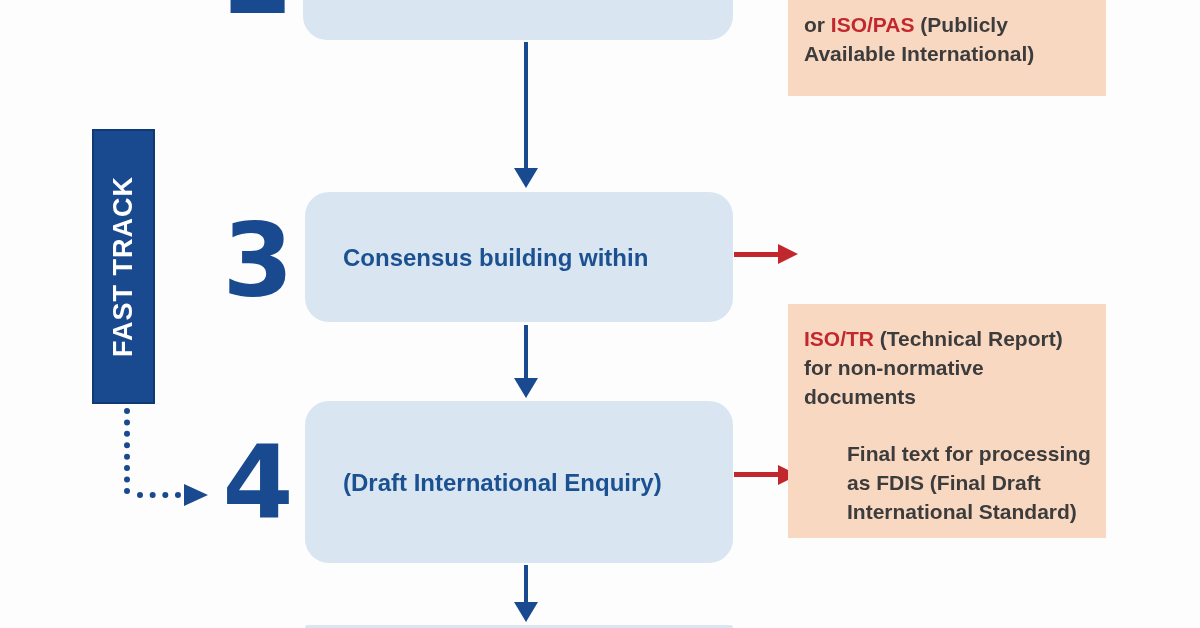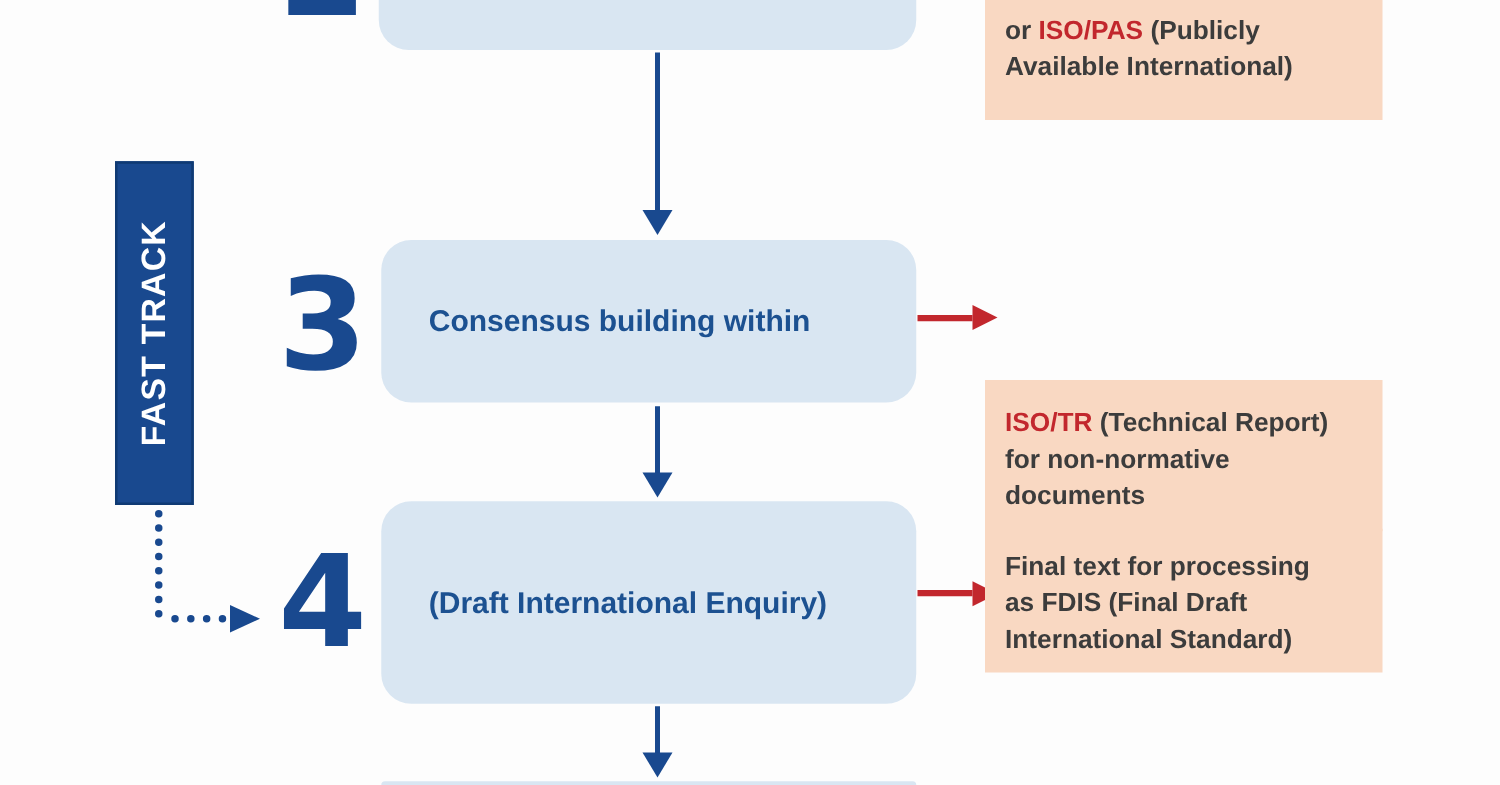--- a/index.html
+++ b/index.html
@@ -61,21 +61,21 @@
   .r1s{top:252px;} .r1h{top:244px;}
   .r2s{top:472px;} .r2h{top:465px;}
 
   
   .out-box{position:absolute;left:788px;width:318px;background:var(--pink);}
   .p1{top:-30px;height:126px;} .p2{top:143px;height:112px;}
   .p3{top:259px;height:121px;margin-top:45px;} .p4{top:423px;height:115px;}
   .out-text{margin:0;padding:0 10px 0 16px;white-space:pre-line;
     color:var(--dark-text);font-weight:bold;font-size:21px;line-height:29px;}
   .p1 .out-text{padding-top:40px;} .p2 .out-text{padding-top:26px;}
-  .p3 .out-text{padding-top:20px;} .p4 .out-text{padding-top:16px;}
+  .p3 .out-text{padding-top:20px;} .p4 .out-text{padding-top:16px;margin-left:43px;}
   .red{color:var(--red);}
 </style>
 </head>
 <body>
 
 <div class="stage">
 
   <div class="fast-track">
     <span>FAST TRACK</span>
   </div>

